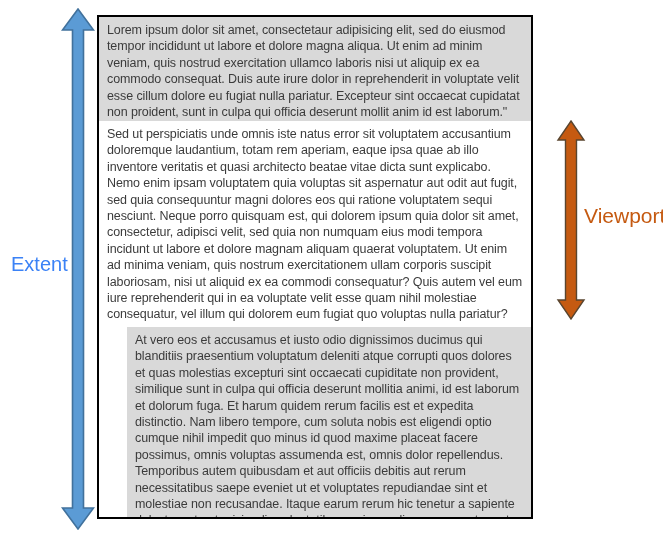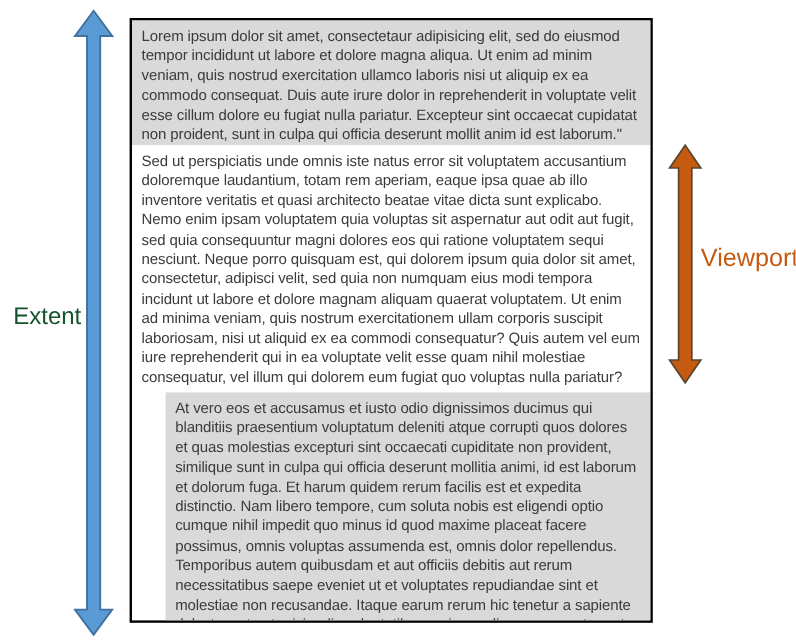--- a/index.html
+++ b/index.html
@@ -4,21 +4,21 @@
 <style>
   * { margin: 0; padding: 0; box-sizing: border-box; }
   html, body { width: 663px; height: 537px; background: #ffffff; overflow: hidden; }
   body { font-family: "Liberation Sans", sans-serif; position: relative; }
 
   .canvas { position: absolute; inset: 0; width: 663px; height: 537px; }
 
   
   .content-box {
     position: absolute;
-    left: 108px; top: 15px;
+    left: 97px; top: 15px;
     width: 436px; height: 504px;
     border: 2px solid #000000;
     background: #ffffff;
     display: flex;
     flex-direction: column;
     overflow: hidden;
   }
   .para {
     font-size: 12.5px;
     line-height: 16.4px;
@@ -47,21 +47,21 @@
 </style>
 </head>
 <body>
 
 <div class="canvas">
 
   <svg class="arrow-svg extent-arrow" width="34" height="522" viewBox="0 0 34 522">
     <polygon points="17,1 32.5,22 22.5,22 22.5,500 32.5,500 17,521 1.5,500 11.5,500 11.5,22 1.5,22" stroke-width="1.6" fill="#5B9BD5" stroke="#41719C"></polygon>
   </svg>
 
-  <div class="diagram-label extent-label" style="color: #14532d;">Extent</div>
+  <div class="diagram-label extent-label" style="color: #3b82f6;">Extent</div>
 
   <div class="content-box" style="border-color: rgb(0, 0, 0);">
     <div class="para para-top" style="background-color: rgb(217, 217, 217); color: rgb(59, 59, 59);">Lorem ipsum dolor sit amet, consectetaur adipisicing elit, sed do eiusmod tempor incididunt ut labore et dolore magna aliqua. Ut enim ad minim veniam, quis nostrud exercitation ullamco laboris nisi ut aliquip ex ea commodo consequat. Duis aute irure dolor in reprehenderit in voluptate velit esse cillum dolore eu fugiat nulla pariatur. Excepteur sint occaecat cupidatat non proident, sunt in culpa qui officia deserunt mollit anim id est laborum."</div>
     <div class="para para-middle" style="background-color: rgb(255, 255, 255); color: rgb(59, 59, 59);">Sed ut perspiciatis unde omnis iste natus error sit voluptatem accusantium doloremque laudantium, totam rem aperiam, eaque ipsa quae ab illo inventore veritatis et quasi architecto beatae vitae dicta sunt explicabo. Nemo enim ipsam voluptatem quia voluptas sit aspernatur aut odit aut fugit, sed quia consequuntur magni dolores eos qui ratione voluptatem sequi nesciunt. Neque porro quisquam est, qui dolorem ipsum quia dolor sit amet, consectetur, adipisci velit, sed quia non numquam eius modi tempora incidunt ut labore et dolore magnam aliquam quaerat voluptatem. Ut enim ad minima veniam, quis nostrum exercitationem ullam corporis suscipit laboriosam, nisi ut aliquid ex ea commodi consequatur? Quis autem vel eum iure reprehenderit qui in ea voluptate velit esse quam nihil molestiae consequatur, vel illum qui dolorem eum fugiat quo voluptas nulla pariatur?</div>
     <div class="para para-bottom" style="background-color: rgb(217, 217, 217); color: rgb(59, 59, 59);">At vero eos et accusamus et iusto odio dignissimos ducimus qui blanditiis praesentium voluptatum deleniti atque corrupti quos dolores et quas molestias excepturi sint occaecati cupiditate non provident, similique sunt in culpa qui officia deserunt mollitia animi, id est laborum et dolorum fuga. Et harum quidem rerum facilis est et expedita distinctio. Nam libero tempore, cum soluta nobis est eligendi optio cumque nihil impedit quo minus id quod maxime placeat facere possimus, omnis voluptas assumenda est, omnis dolor repellendus. Temporibus autem quibusdam et aut officiis debitis aut rerum necessitatibus saepe eveniet ut et voluptates repudiandae sint et molestiae non recusandae. Itaque earum rerum hic tenetur a sapiente delectus, ut aut reiciendis voluptatibus maiores alias consequatur aut perferendis doloribus asperiores repellat.</div>
   </div>
 
   <svg class="arrow-svg viewport-arrow" width="30" height="200" viewBox="0 0 30 200">
     <polygon points="15,1 28,20 20.5,20 20.5,180 28,180 15,199 2,180 9.5,180 9.5,20 2,20" stroke-width="1.4" fill="#C55A11" stroke="#59452F"></polygon>
   </svg>

